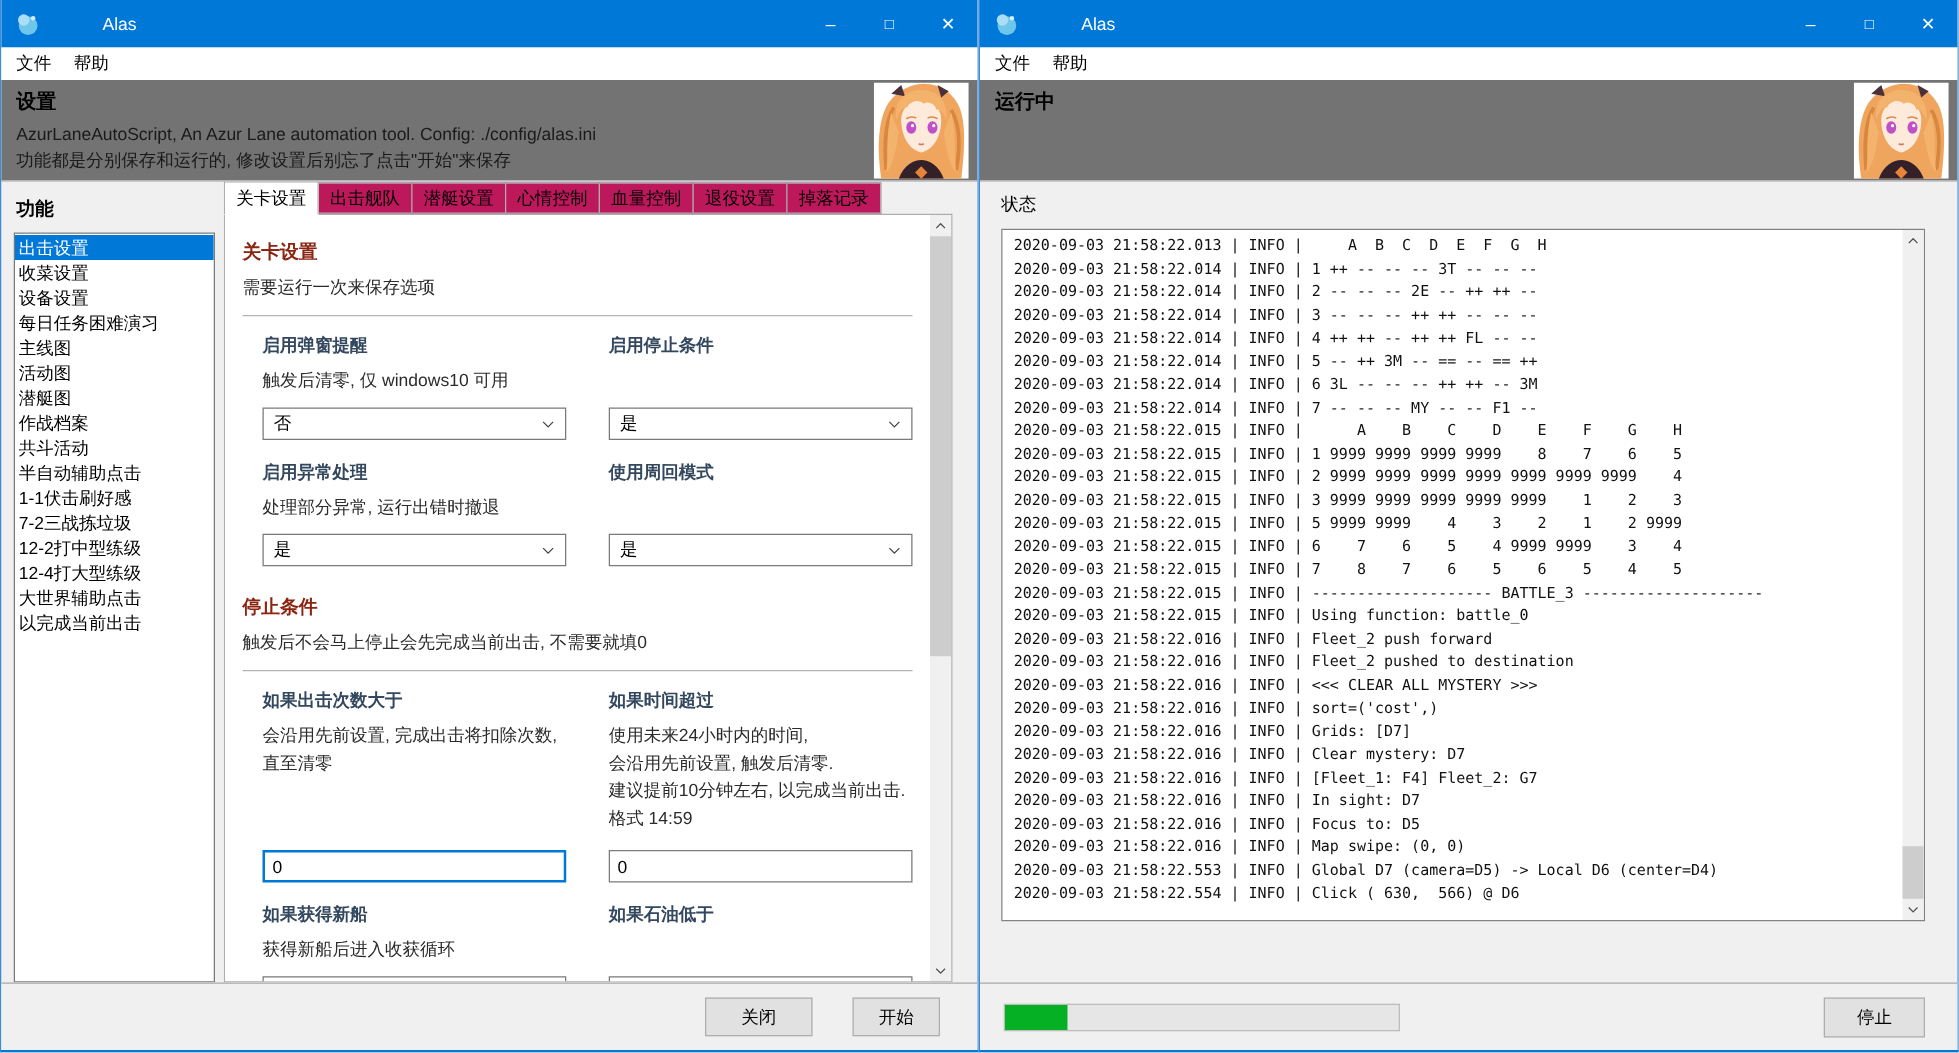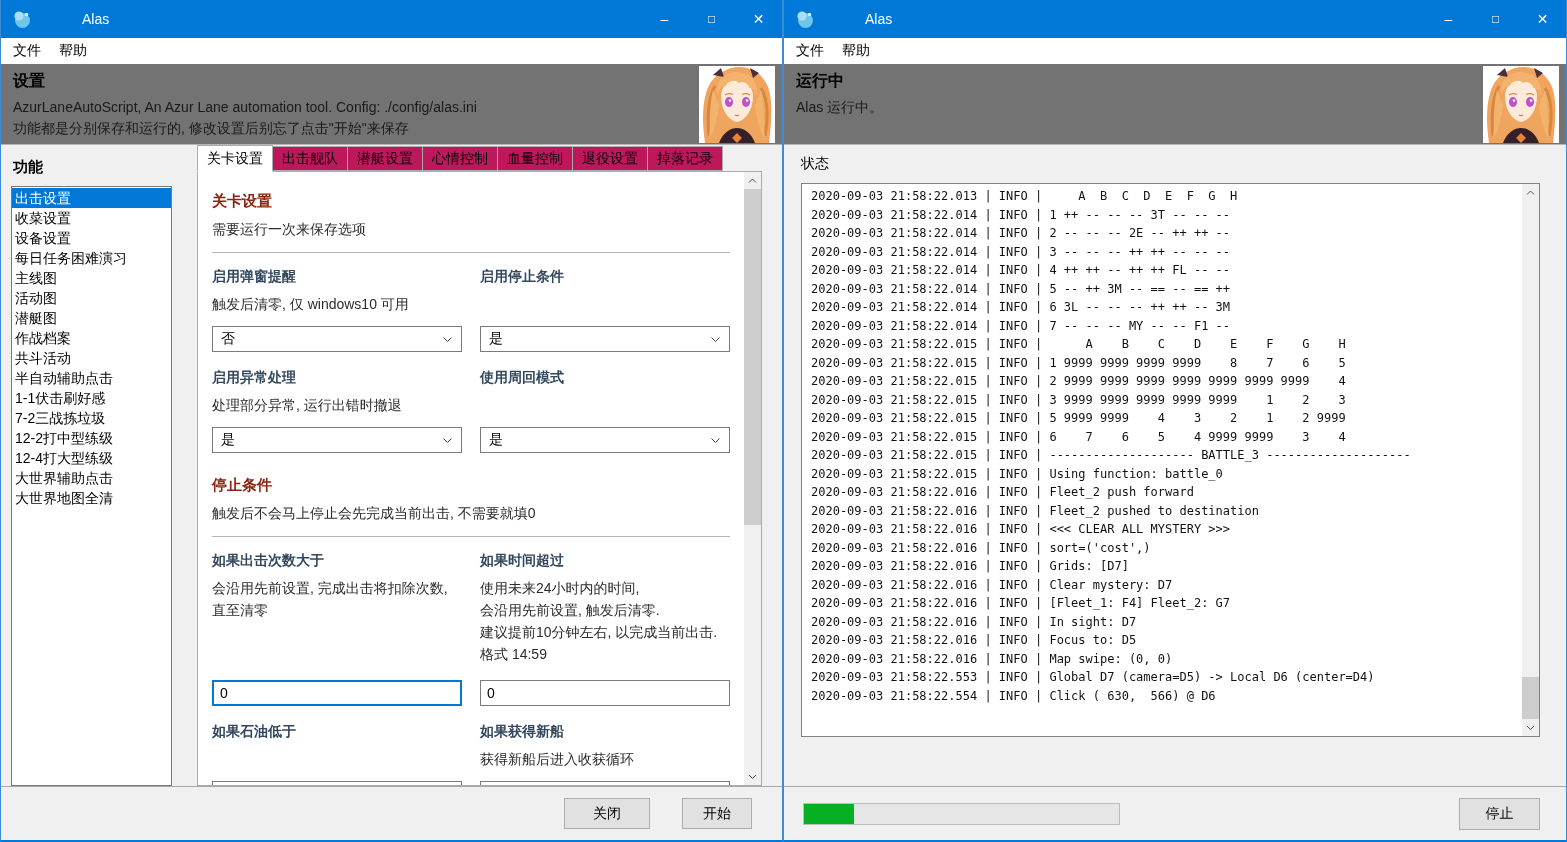--- a/index.html
+++ b/index.html
@@ -25,40 +25,40 @@
   .menubar > div { padding:4px 9px; font-size:14px; color:#000; }
 
   
   .header { height:81px; background:#737373; border-bottom:1px solid #b5b5b5; position:relative; flex:none; padding:7px 90px 0 12px; }
   .header-title { font-size:16px; font-weight:bold; margin-bottom:5px; color:#000; }
   .header-line { font-size:14px; color:#1a1a1a; line-height:21px; }
   .avatar { position:absolute; right:7px; top:2px; width:76px; height:77px; }
 
   
   .main { flex:1; display:flex; overflow:hidden; }
-  .sidebar { width:196px; flex:none; padding:13px 0 0 10px; }
+  .sidebar { width:178px; flex:none; padding:13px 0 0 10px; }
   .func-label { font-size:15px; font-weight:bold; margin:0 0 9px 2px; color:#000; }
   .listbox { width:161px; height:600px; background:#fff; border:1px solid #7a7a7a; padding-top:1px; overflow:hidden; }
   .lb-item { height:20px; line-height:20px; font-size:14px; padding-left:3px; color:#000; white-space:nowrap; }
   .lb-item.selected { background:#0078d7; color:#fff; }
 
   .content { flex:1; display:flex; flex-direction:column; padding-right:20px; overflow:hidden; }
   .tabbar { display:flex; height:26px; margin-top:1px; position:relative; z-index:2; flex:none; }
   .tab { font-size:14px; padding:3px 9px 0; background:#be185d; border:1px solid #acacac; margin-right:-1px; height:25px; }
   .tab.active { background:#fff; border-bottom:1px solid #fff; height:27px; margin-top:-1px; padding-top:4px; z-index:3; }
 
   .panel { flex:1; background:#fff; border:1px solid #acacac; margin-top:-1px; display:flex; overflow:hidden; }
   .panel-body { flex:1; padding:14px 0 0 14px; overflow:hidden; }
 
   .section-title { color:#8b2511; font-weight:bold; font-size:15px; margin:6px 0 10px; }
   .section-desc { font-size:14px; color:#2b2b2b; margin-bottom:13px; }
   .hr { border-top:1px solid #b5b5b5; margin:2px 14px 15px 0; height:0; }
 
   .form-grid { display:grid; grid-template-columns:1fr 1fr; column-gap:18px; padding-right:14px; }
-  .field { display:flex; flex-direction:column; margin-bottom:17px; }
+  .field { display:flex; flex-direction:column; margin-bottom:17px;margin-left:16px; }
   .f-label { font-size:14px; font-weight:bold; color:#33485e; margin-bottom:7px; }
   .f-help { font-size:14px; color:#2b2b2b; line-height:22px; white-space:pre-line; margin-bottom:7px; }
   .hm1 { min-height:26px; }
   .hm4 { min-height:96px; }
 
   .select { height:26px; border:1px solid #7a7a7a; background:#fff; display:flex; align-items:center; padding:0 8px; font-size:14px; color:#000; }
   .select .chev { margin-left:auto; display:flex; }
   .tinput { height:26px; border:1px solid #7a7a7a; background:#fff; font-size:14px; padding:0 6px; width:100%; font-family:"Liberation Sans",sans-serif; color:#000; outline:none; }
   .tinput.focused { border:2px solid #0078d7; }
 
@@ -156,21 +156,21 @@
             <div class="lb-item">活动图</div>
             <div class="lb-item">潜艇图</div>
             <div class="lb-item">作战档案</div>
             <div class="lb-item">共斗活动</div>
             <div class="lb-item">半自动辅助点击</div>
             <div class="lb-item">1-1伏击刷好感</div>
             <div class="lb-item">7-2三战拣垃圾</div>
             <div class="lb-item">12-2打中型练级</div>
             <div class="lb-item">12-4打大型练级</div>
             <div class="lb-item">大世界辅助点击</div>
-            <div class="lb-item">大世界地图全清</div>
+            <div class="lb-item">以完成当前出击</div>
           </div>
       </div>
 
       <div class="content">
         <div class="tabbar">
             <div class="tab active">关卡设置</div>
             <div class="tab">出击舰队</div>
             <div class="tab">潜艇设置</div>
             <div class="tab">心情控制</div>
             <div class="tab">血量控制</div>
@@ -250,31 +250,31 @@
               <div class="field">
                 <div class="f-label">如果时间超过</div>
                 <div class="f-help hm4">使用未来24小时内的时间,
 会沿用先前设置, 触发后清零.
 建议提前10分钟左右, 以完成当前出击.
 格式 14:59</div>
                 <input class="tinput" value="0" style="">
               </div>
 
               <div class="field">
-                <div class="f-label">如果石油低于</div>
-                <div class="f-help hm1"></div>
-                <input class="tinput" value="1000" style="">
-              </div>
-              <div class="field">
                 <div class="f-label">如果获得新船</div>
                 <div class="f-help hm1">获得新船后进入收获循环</div>
                 <div class="select">
                   
                   
                 </div>
+              </div>
+              <div class="field">
+                <div class="f-label">如果石油低于</div>
+                <div class="f-help hm1"></div>
+                <input class="tinput" value="1000" style="">
               </div>
 
             </div>
           </div>
 
           <div class="vscroll">
             <div class="vs-arrow">
                 <svg width="9" height="6">
                   <path d="M1 4.5 L4.5 1 L8 4.5" stroke="#505050" fill="none"></path>
                 </svg>
@@ -315,21 +315,20 @@
       </div>
     </div>
 
     <div class="menubar">
         <div class="menu-entry">文件</div>
         <div class="menu-entry">帮助</div>
       </div>
 
     <div class="header">
       <div class="header-title">运行中</div>
-      <div class="header-line">Alas 运行中。</div>
       <span class="avatar">
         <svg viewBox="0 0 76 77" width="76" height="77">
           <rect width="76" height="77" fill="#ffffff"></rect>
           <path d="M6,77 C2,50 4,28 12,16 C20,5 32,1 40,1 C54,1 66,10 70,24 C74,38 72,60 70,77 Z" fill="#efa55e"></path>
           <path d="M10,70 C8,48 10,30 16,20" stroke="#d9873f" stroke-width="3" fill="none"></path>
           <path d="M66,70 C70,48 68,32 62,22" stroke="#d9873f" stroke-width="3" fill="none"></path>
           <path d="M14,9 L22,2 L25,11 Z" fill="#4a3038"></path>
           <path d="M51,2 L60,7 L54,12 Z" fill="#4a3038"></path>
           <path d="M22,30 C22,20 30,14 38,14 C46,14 54,20 54,30 C54,44 47,54 38,56 C29,54 22,44 22,30 Z" fill="#fdeadb"></path>
           <path d="M18,30 C16,12 28,6 38,6 C50,6 60,14 58,30 C56,24 52,20 50,22 C50,18 44,14 40,17 C36,13 28,15 27,20 C23,19 20,24 18,30 Z" fill="#f4b36c"></path>
@@ -359,20 +358,21 @@
             <div class="log-line">2020-09-03 21:58:22.014 | INFO | 4 ++ ++ -- ++ ++ FL -- --</div>
             <div class="log-line">2020-09-03 21:58:22.014 | INFO | 5 -- ++ 3M -- == -- == ++</div>
             <div class="log-line">2020-09-03 21:58:22.014 | INFO | 6 3L -- -- -- ++ ++ -- 3M</div>
             <div class="log-line">2020-09-03 21:58:22.014 | INFO | 7 -- -- -- MY -- -- F1 --</div>
             <div class="log-line">2020-09-03 21:58:22.015 | INFO |      A    B    C    D    E    F    G    H</div>
             <div class="log-line">2020-09-03 21:58:22.015 | INFO | 1 9999 9999 9999 9999    8    7    6    5</div>
             <div class="log-line">2020-09-03 21:58:22.015 | INFO | 2 9999 9999 9999 9999 9999 9999 9999    4</div>
             <div class="log-line">2020-09-03 21:58:22.015 | INFO | 3 9999 9999 9999 9999 9999    1    2    3</div>
             <div class="log-line">2020-09-03 21:58:22.015 | INFO | 5 9999 9999    4    3    2    1    2 9999</div>
             <div class="log-line">2020-09-03 21:58:22.015 | INFO | 6    7    6    5    4 9999 9999    3    4</div>
+            <div class="log-line">2020-09-03 21:58:22.015 | INFO | 7    8    7    6    5    6    5    4    5</div>
             <div class="log-line">2020-09-03 21:58:22.015 | INFO | -------------------- BATTLE_3 --------------------</div>
             <div class="log-line">2020-09-03 21:58:22.015 | INFO | Using function: battle_0</div>
             <div class="log-line">2020-09-03 21:58:22.016 | INFO | Fleet_2 push forward</div>
             <div class="log-line">2020-09-03 21:58:22.016 | INFO | Fleet_2 pushed to destination</div>
             <div class="log-line">2020-09-03 21:58:22.016 | INFO | &lt;&lt;&lt; CLEAR ALL MYSTERY &gt;&gt;&gt;</div>
             <div class="log-line">2020-09-03 21:58:22.016 | INFO | sort=('cost',)</div>
             <div class="log-line">2020-09-03 21:58:22.016 | INFO | Grids: [D7]</div>
             <div class="log-line">2020-09-03 21:58:22.016 | INFO | Clear mystery: D7</div>
             <div class="log-line">2020-09-03 21:58:22.016 | INFO | [Fleet_1: F4] Fleet_2: G7</div>
             <div class="log-line">2020-09-03 21:58:22.016 | INFO | In sight: D7</div>

